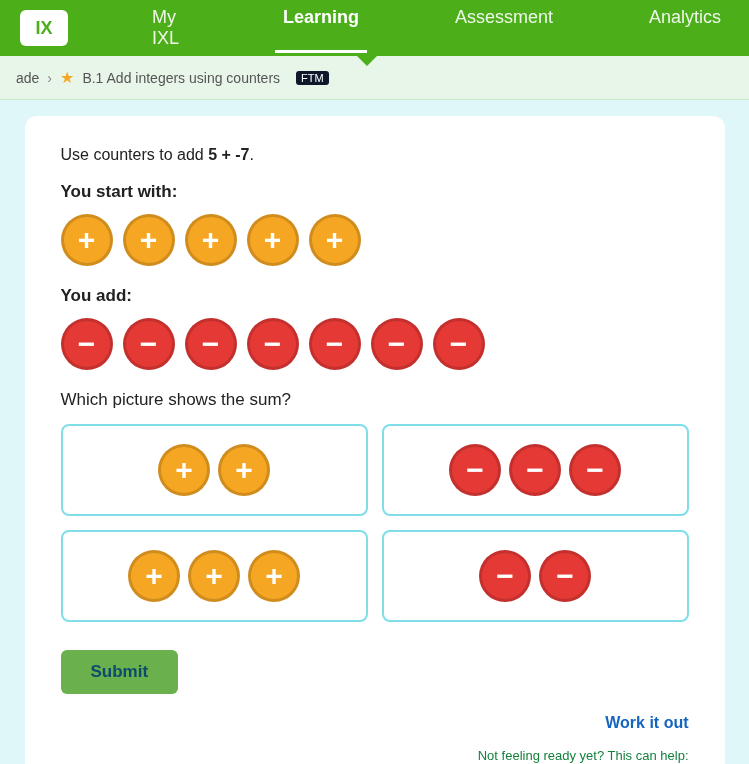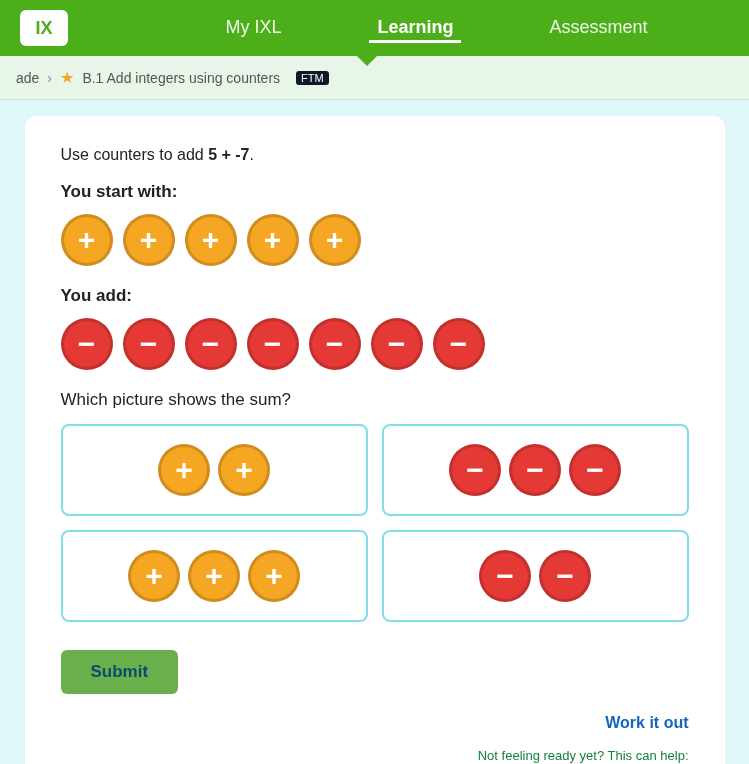--- a/index.html
+++ b/index.html
@@ -35,21 +35,21 @@
       font-size: 18px;
       opacity: 0.9;
       cursor: pointer;
       padding: 4px 8px;
       margin-left: 40px;
     }
     .nav-link.active {
       font-weight: bold;
       opacity: 1;
       border-bottom: 3px solid #fff;
-      padding-bottom: 2px;
+      padding-bottom: 11px;
     }
     .nav-link-triangle {
       position: absolute;
       bottom: -10px;
       left: 50%;
       transform: translateX(-20px);
       width: 0; height: 0;
       border-left: 12px solid transparent;
       border-right: 12px solid transparent;
       border-top: 12px solid #4caf1a;
@@ -199,20 +199,21 @@
   </style>
 </head>
 <body>
 
 <nav class="top-nav">
   <div class="nav-logo">IX</div>
   <div class="nav-links">
     <a class="nav-link">My IXL</a>
     <a class="nav-link active">Learning</a>
     <a class="nav-link">Assessment</a>
+    <a class="nav-link">Analytics</a>
   </div>
   <div class="nav-link-triangle"></div>
 </nav>
 
 <div class="breadcrumb-bar">
   <a class="breadcrumb-link">ade</a>
   <span class="breadcrumb-chevron">›</span>
   <span class="breadcrumb-star">★</span>
   <span class="breadcrumb-link">B.1 Add integers using counters</span>
   <span class="breadcrumb-badge">FTM</span>

